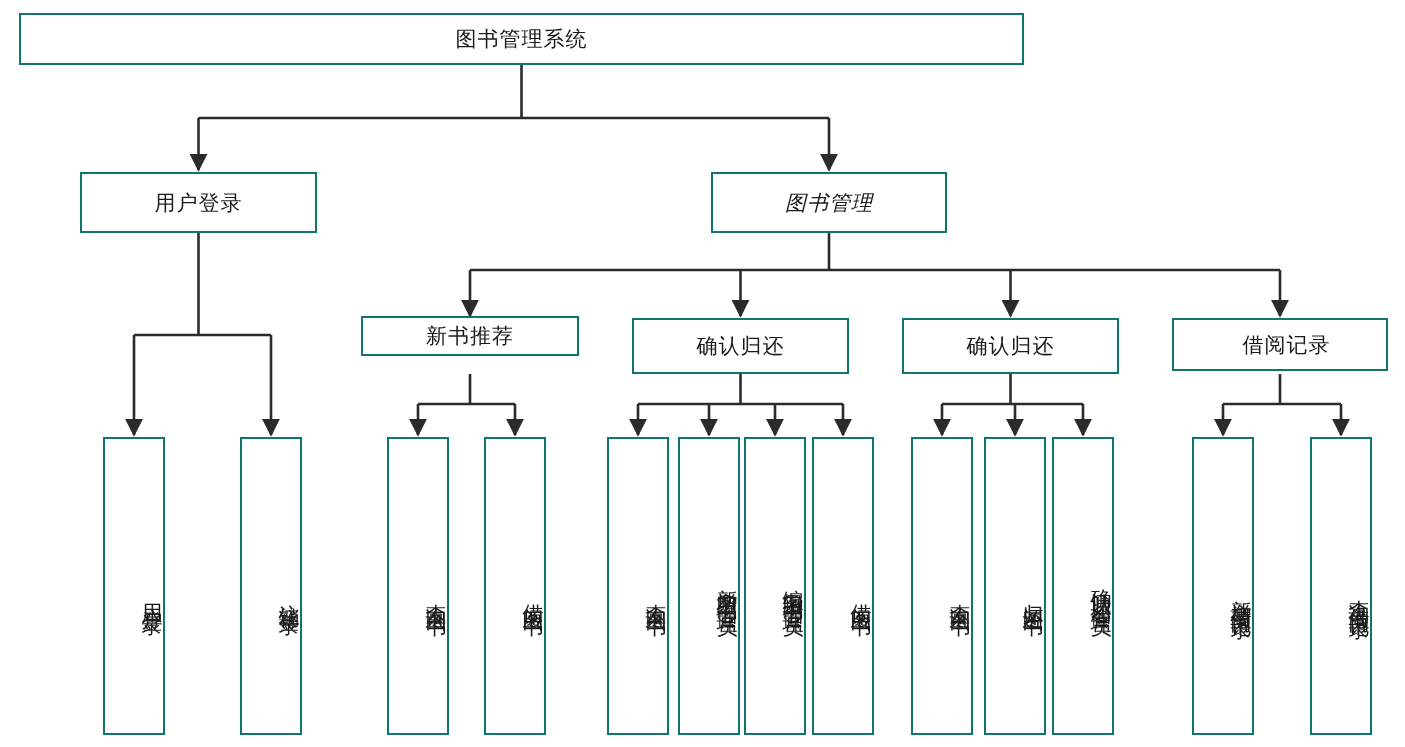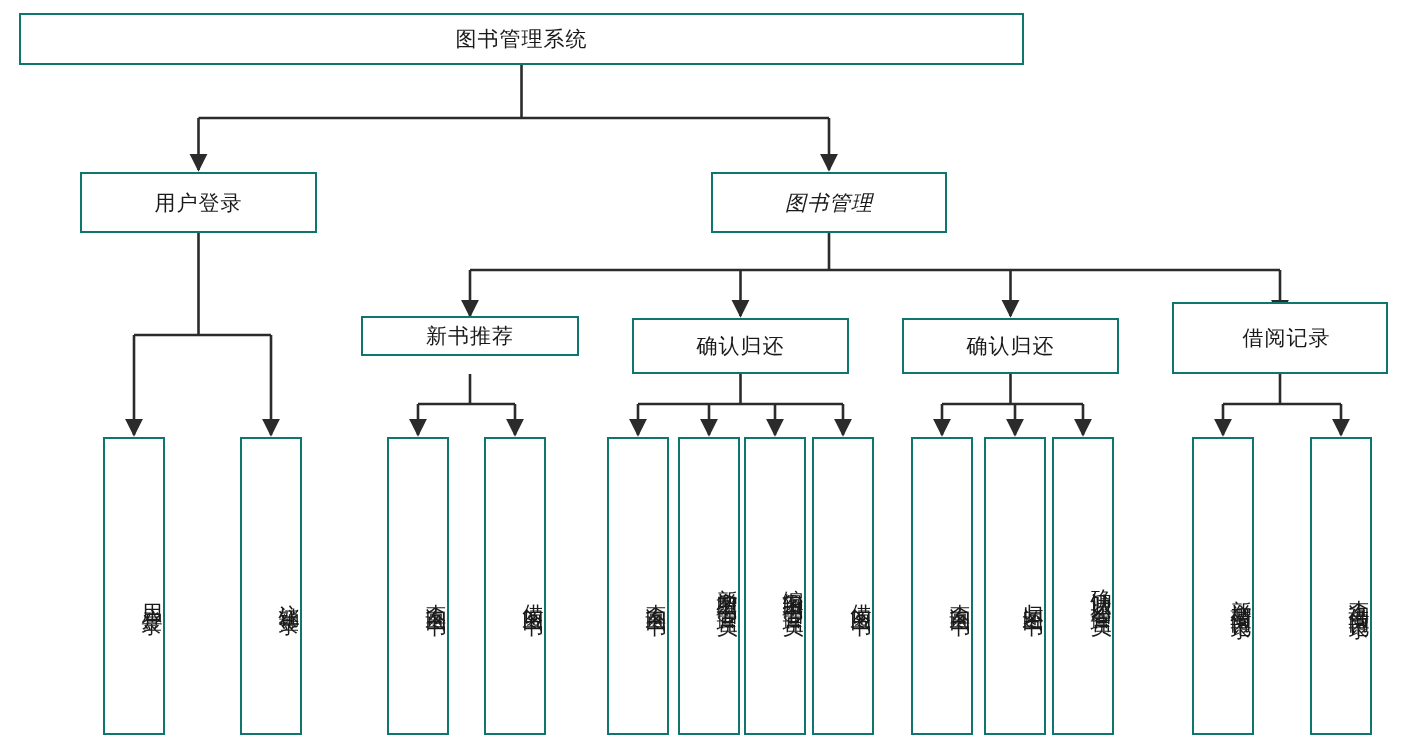--- a/index.html
+++ b/index.html
@@ -112,21 +112,21 @@
       </g>
   </svg>
 
   <div id="nodes-layer">
       <div class="node h" style="left: 19px; top: 13px; width: 1005px; height: 52px;">图书管理系统</div>
       <div class="node h" style="left: 80px; top: 172px; width: 237px; height: 61px;">用户登录</div>
       <div class="node h" style="left: 711px; top: 172px; width: 236px; height: 61px; font-style: italic;">图书管理</div>
       <div class="node h" style="left: 361px; top: 316px; width: 218px; height: 40px;">新书推荐</div>
       <div class="node h" style="left: 632px; top: 318px; width: 217px; height: 56px;">确认归还</div>
       <div class="node h" style="left: 902px; top: 318px; width: 217px; height: 56px;">确认归还</div>
-      <div class="node h" style="left: 1172px; top: 302px; width: 216px; height: 72px; padding-left: 13px;">借阅记录</div>
+      <div class="node h" style="left: 1172px; top: 318px; width: 216px; height: 53px; padding-left: 13px;">借阅记录</div>
       <div class="node v" style="left: 103px; top: 437px; width: 62px; height: 298px;">用户登录</div>
       <div class="node v" style="left: 240px; top: 437px; width: 62px; height: 298px;">注销登录</div>
       <div class="node v" style="left: 387px; top: 437px; width: 62px; height: 298px;">查询图书</div>
       <div class="node v" style="left: 484px; top: 437px; width: 62px; height: 298px;">借阅图书</div>
       <div class="node v" style="left: 607px; top: 437px; width: 62px; height: 298px;">查询图书</div>
       <div class="node v topalign" style="left: 678px; top: 437px; width: 62px; height: 298px;">新增图书（管理员）</div>
       <div class="node v topalign" style="left: 744px; top: 437px; width: 62px; height: 298px;">编辑图书（管理员）</div>
       <div class="node v" style="left: 812px; top: 437px; width: 62px; height: 298px;">借阅图书</div>
       <div class="node v" style="left: 911px; top: 437px; width: 62px; height: 298px;">查询图书</div>
       <div class="node v" style="left: 984px; top: 437px; width: 62px; height: 298px;">归还图书</div>

